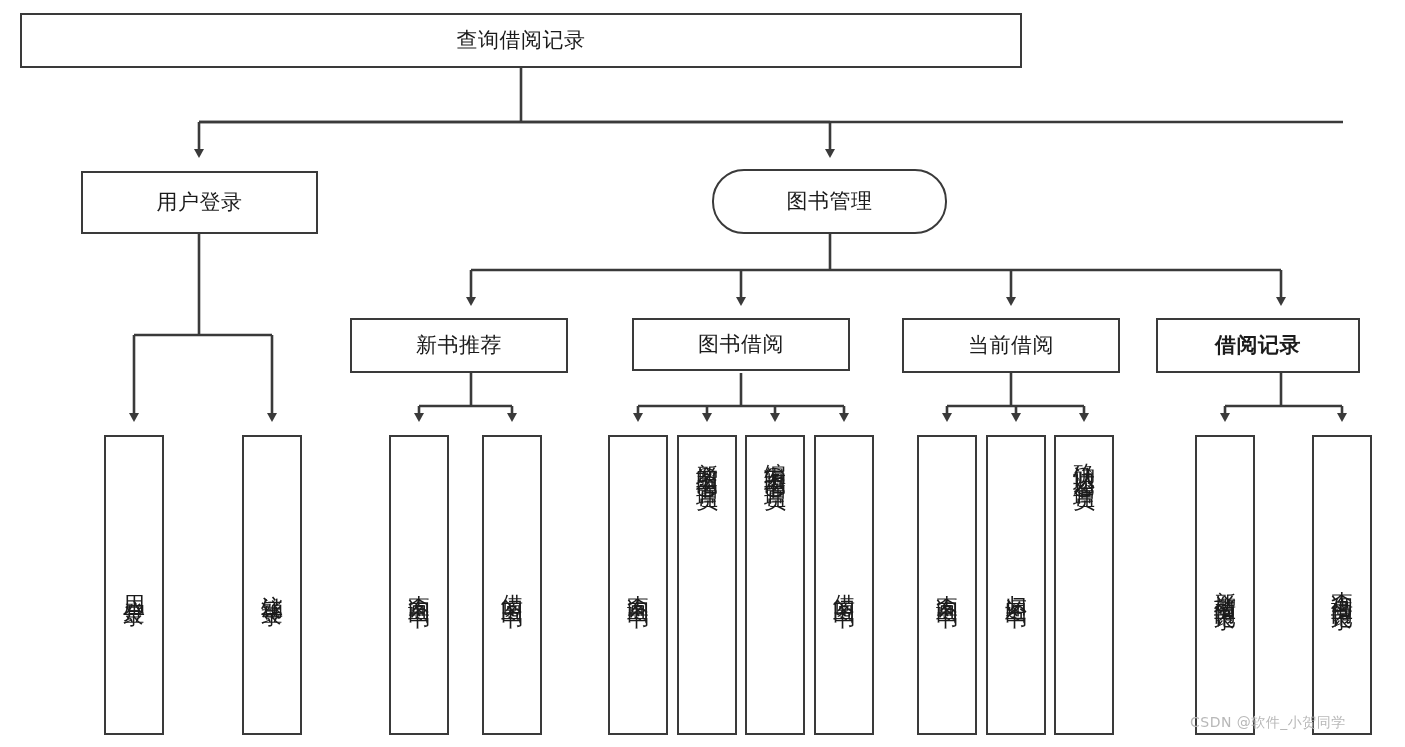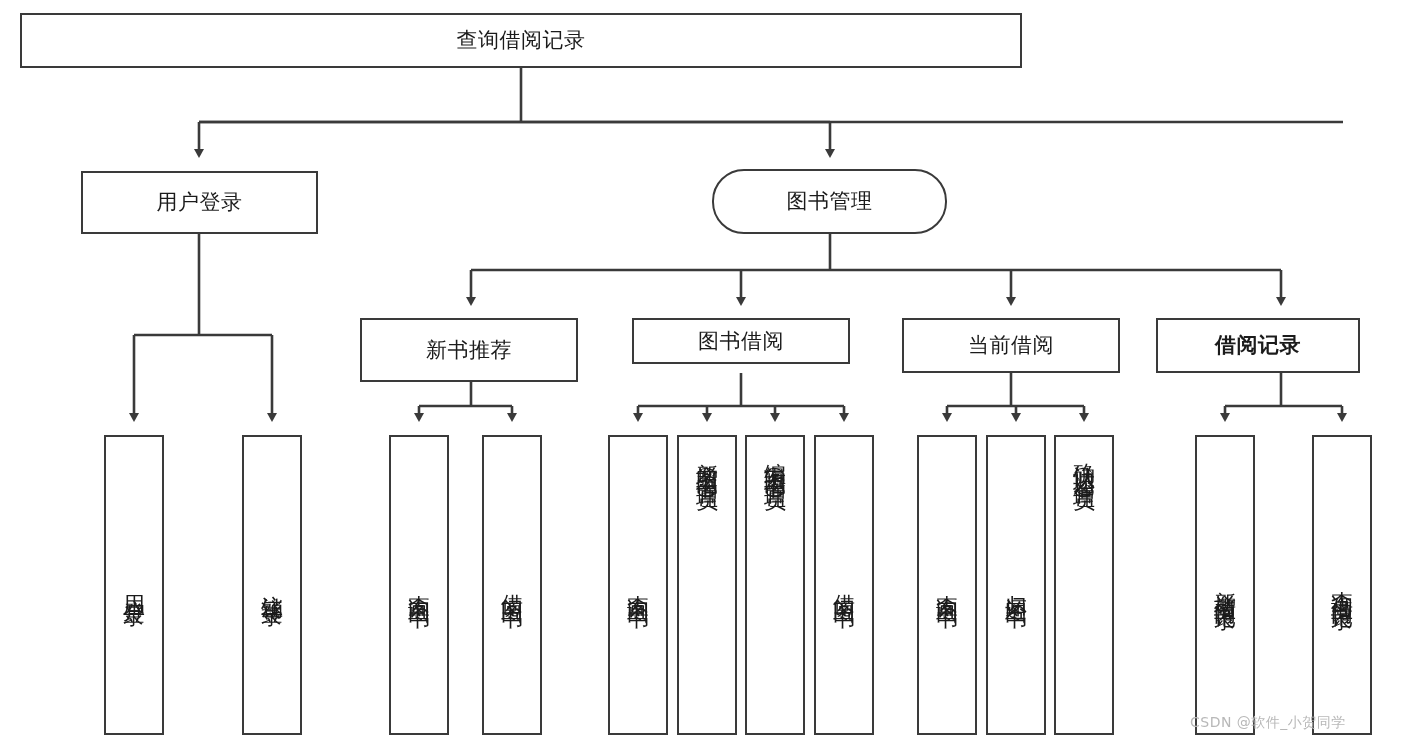--- a/index.html
+++ b/index.html
@@ -130,24 +130,24 @@
     <span class="label">查询借阅记录</span>
   </div>
 
   <div class="node horiz" style="left:81px;top:171px;width:237px;height:63px;">
     <span class="label">用户登录</span>
   </div>
   <div class="node horiz" style="left:712px;top:169px;width:235px;height:65px;border-radius:32px;">
     <span class="label">图书管理</span>
   </div>
 
-  <div class="node horiz" style="left:360px;top:318px;width:218px;height:64px;">
+  <div class="node horiz" style="left:350px;top:318px;width:218px;height:55px;">
     <span class="label">新书推荐</span>
   </div>
-  <div class="node horiz" style="left:632px;top:318px;width:218px;height:46px;">
+  <div class="node horiz" style="left:632px;top:318px;width:218px;height:53px;">
     <span class="label">图书借阅</span>
   </div>
   <div class="node horiz" style="left:902px;top:318px;width:218px;height:55px;">
     <span class="label">当前借阅</span>
   </div>
   <div class="node horiz" style="left:1156px;top:318px;width:204px;height:55px;font-weight:bold;">
     <span class="label">借阅记录</span>
   </div>
 
   <div class="node vert mid" style="left:104px;top:435px;width:60px;height:300px;">

